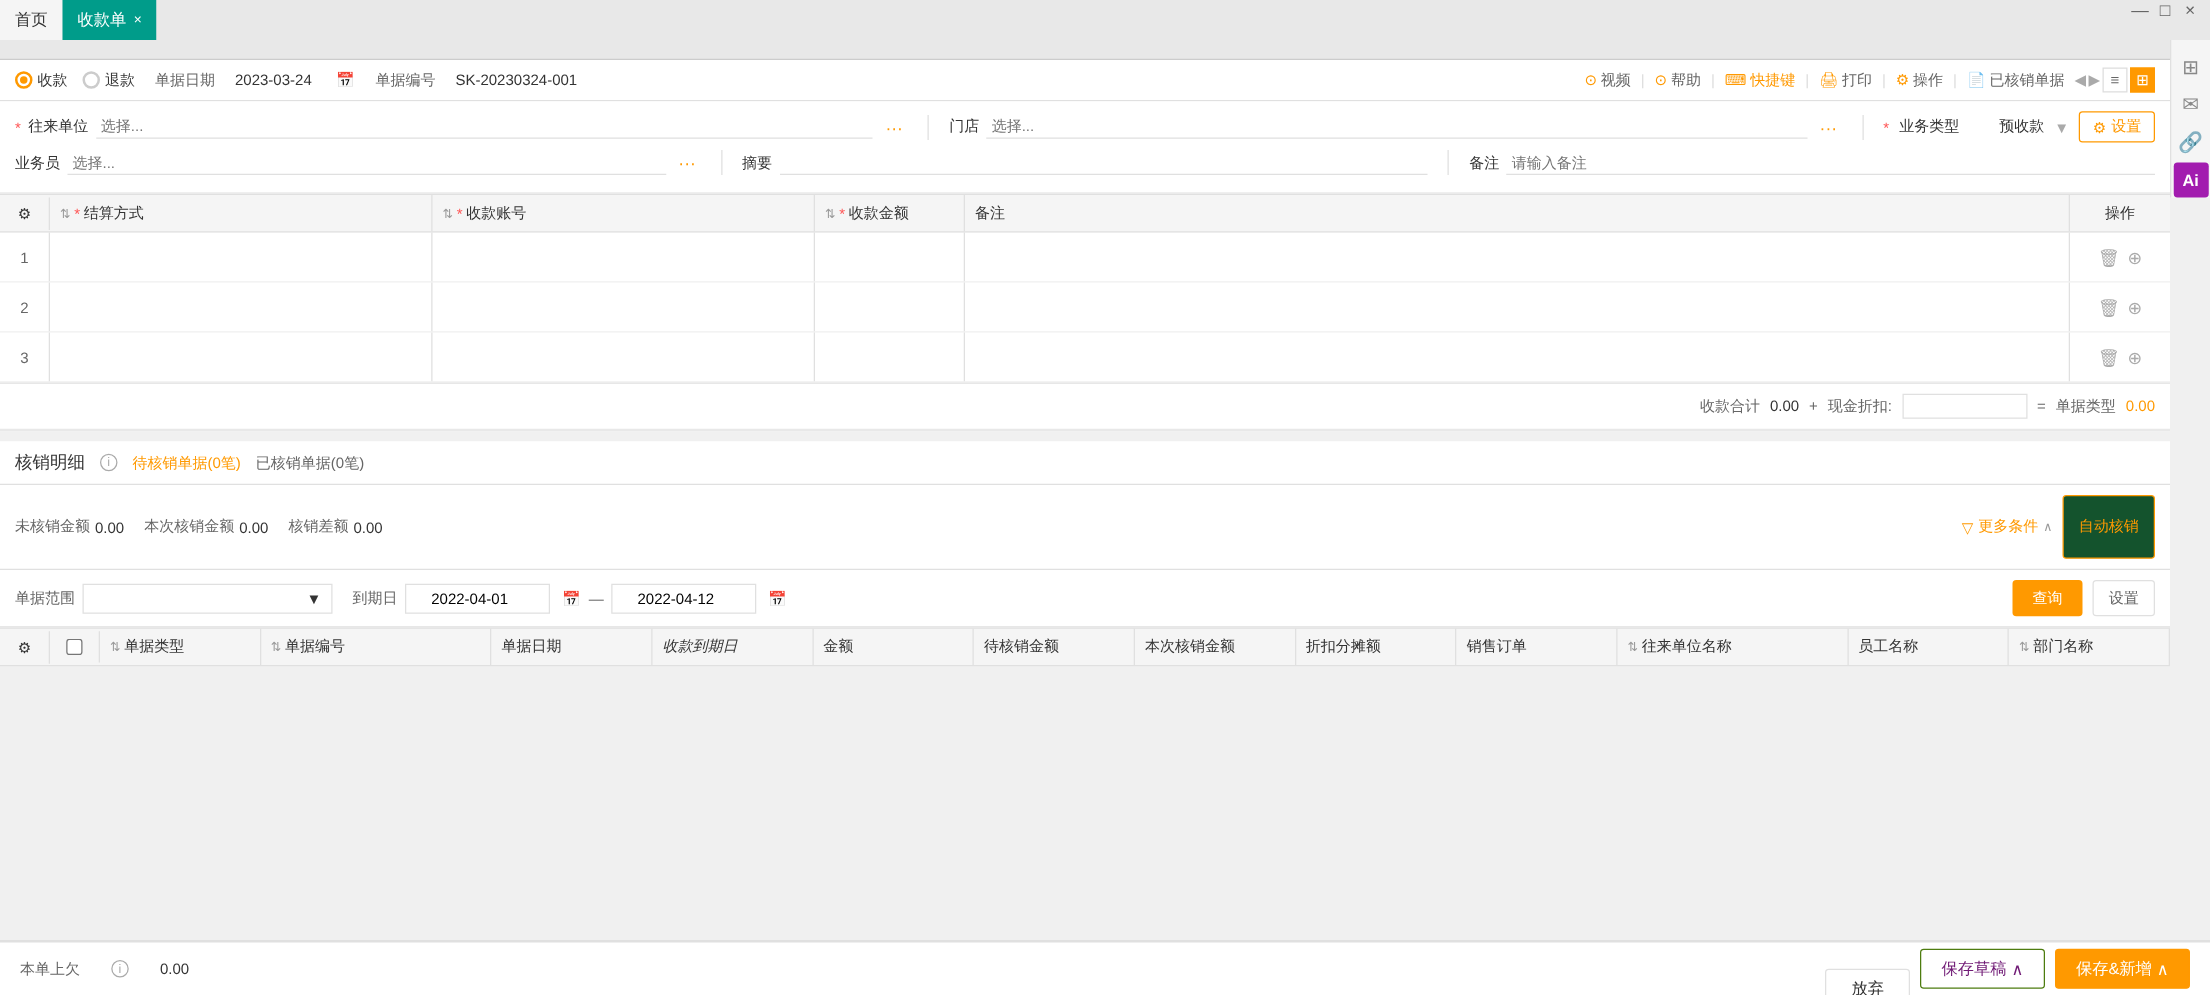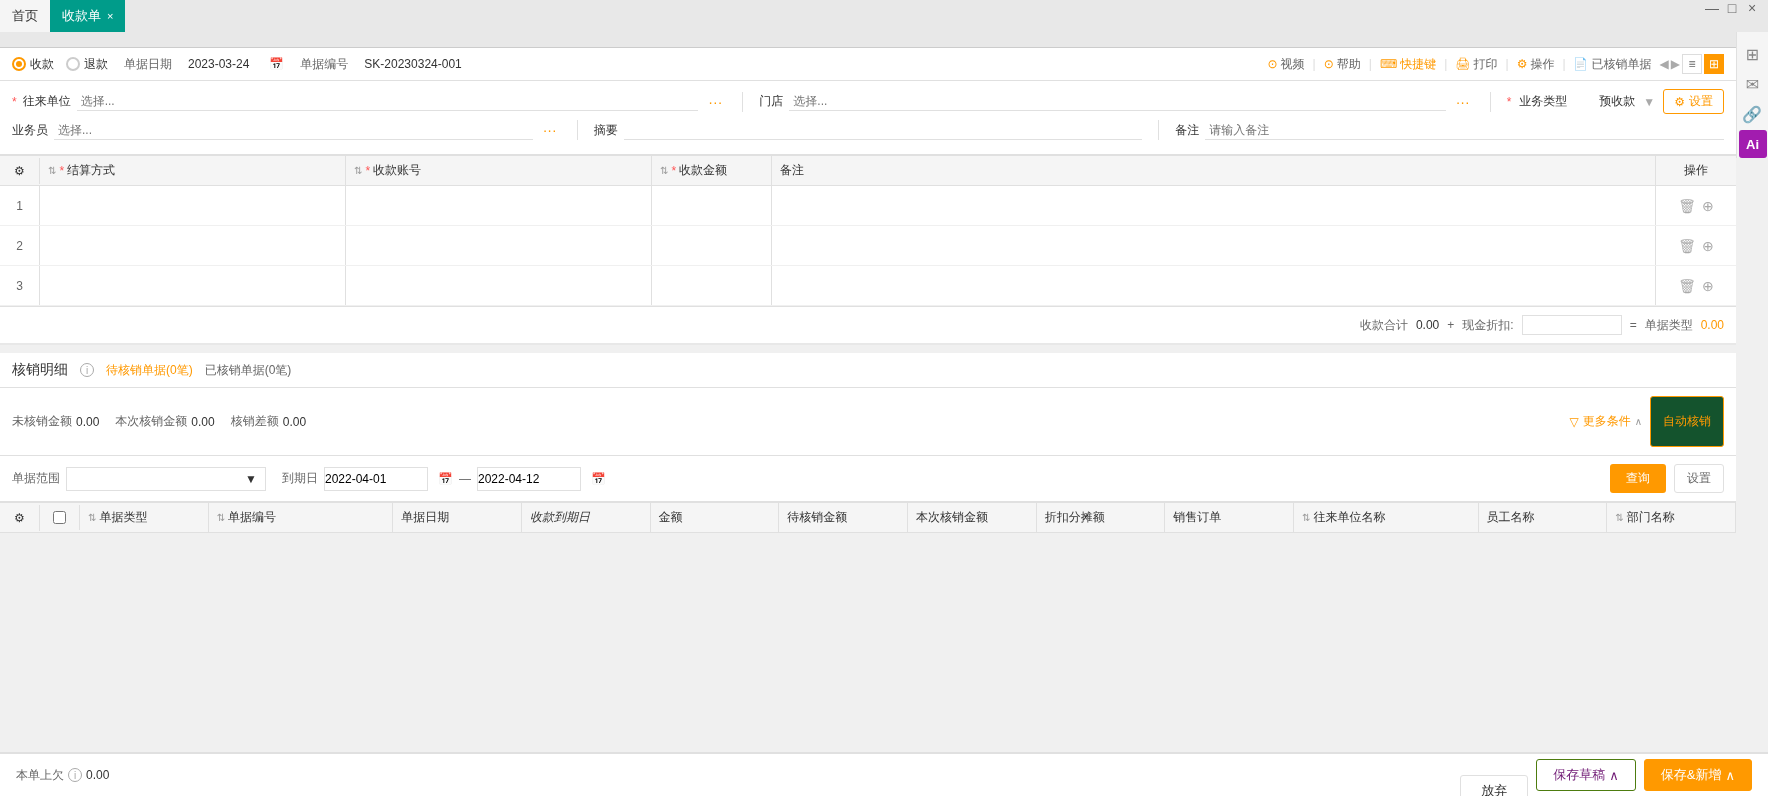--- a/index.html
+++ b/index.html
@@ -96,21 +96,21 @@
     .stat-value { color: #333; }
     .filter-bar { margin-left: auto; display: flex; align-items: center; gap: 8px; }
     .filter-btn { color: #f90; cursor: pointer; display: flex; align-items: center; gap: 4px; }
     .auto-writeoff-btn { background: #14532d; border: 1px solid #f90; color: #f90; padding: 16px 12px; border-radius: 3px; cursor: pointer; font-size: 12px; }
 
     
     .filter-row { background: #fff; padding: 8px 12px; display: flex; align-items: center; gap: 16px; border-bottom: 1px solid #e0e0e0; }
     .filter-field { display: flex; align-items: center; gap: 6px; }
     .filter-label { color: #666; white-space: nowrap; }
     .filter-select { border: 1px solid #e0e0e0; padding: 4px 8px; font-size: 12px; width: 200px; display: flex; align-items: center; justify-content: space-between; cursor: pointer; background: #fff; }
-    .filter-date-input { border: 1px solid #e0e0e0; padding: 4px 0; font-size: 12px; width: 104px; }
+    .filter-date-input { border: 1px solid #e0e0e0; padding: 4px 20px; font-size: 12px; width: 116px; }
     .date-separator { color: #666; }
     .query-btn { background: #f90; color: #fff; border: none; padding: 5px 16px; border-radius: 3px; cursor: pointer; font-size: 12px; }
     .filter-settings-btn { background: #fff; border: 1px solid #e0e0e0; color: #666; padding: 5px 12px; border-radius: 3px; cursor: pointer; font-size: 12px; }
 
     
     .bottom-table-header { display: flex; align-items: center; background: #f5f5f5; border-top: 1px solid #e0e0e0; border-bottom: 1px solid #e0e0e0; font-size: 12px; }
     .btcol { padding: 6px 8px; border-right: 1px solid #e0e0e0; display: flex; align-items: center; gap: 3px; }
     .btcol.checkbox { width: 40px; justify-content: center; }
     .btcol.gear { width: 40px; justify-content: center; }
     .btcol.type { flex: 1; min-width: 80px; }
@@ -121,21 +121,21 @@
     .btcol.pending { flex: 1; min-width: 80px; }
     .btcol.writeoff { flex: 1; min-width: 80px; }
     .btcol.discount { flex: 1; min-width: 80px; }
     .btcol.salesorder { flex: 1; min-width: 80px; }
     .btcol.partner { flex: 1.5; min-width: 100px; }
     .btcol.employee { flex: 1; min-width: 80px; }
     .btcol.dept { flex: 1; min-width: 80px; }
 
     
     .page-footer { background: #fff; padding: 8px 16px; border-top: 2px solid #e0e0e0; display: flex; align-items: center; justify-content: space-between; position: fixed; bottom: 0; left: 0; right: 0; height: 44px; }
-    .footer-left { display: flex; align-items: center; gap: 4px; color: #666; justify-content: center; }
+    .footer-left { display: flex; align-items: center; gap: 25px; color: #666; justify-content: center; }
     .footer-value { color: #333; font-weight: 500; }
     .footer-right { display: flex; align-items: center; gap: 8px; }
     .discard-btn { background: #fff; border: 1px solid #e0e0e0; color: #333; padding: 6px 20px; border-radius: 3px; cursor: pointer; font-size: 13px; margin-top: 32px; }
     .save-draft-btn { background: #fff; border: 1px solid #4d7c0f; color: #701a75; padding: 6px 16px; border-radius: 3px; cursor: pointer; font-size: 13px; display: flex; align-items: center; gap: 4px; }
     .save-new-btn { background: #f90; border: 1px solid #f90; color: #fff; padding: 6px 16px; border-radius: 3px; cursor: pointer; font-size: 13px; display: flex; align-items: center; gap: 4px; }
 
     
     .right-sidebar { position: fixed; right: 0; top: 32px; width: 32px; background: #f5f5f5; border-left: 1px solid #e0e0e0; display: flex; flex-direction: column; align-items: center; padding-top: 8px; gap: 2px; }
     .sidebar-icon { width: 28px; height: 28px; display: flex; align-items: center; justify-content: center; cursor: pointer; color: #888; font-size: 16px; border-radius: 3px; }
     .sidebar-icon.active { background: #f90; color: #fff; }

